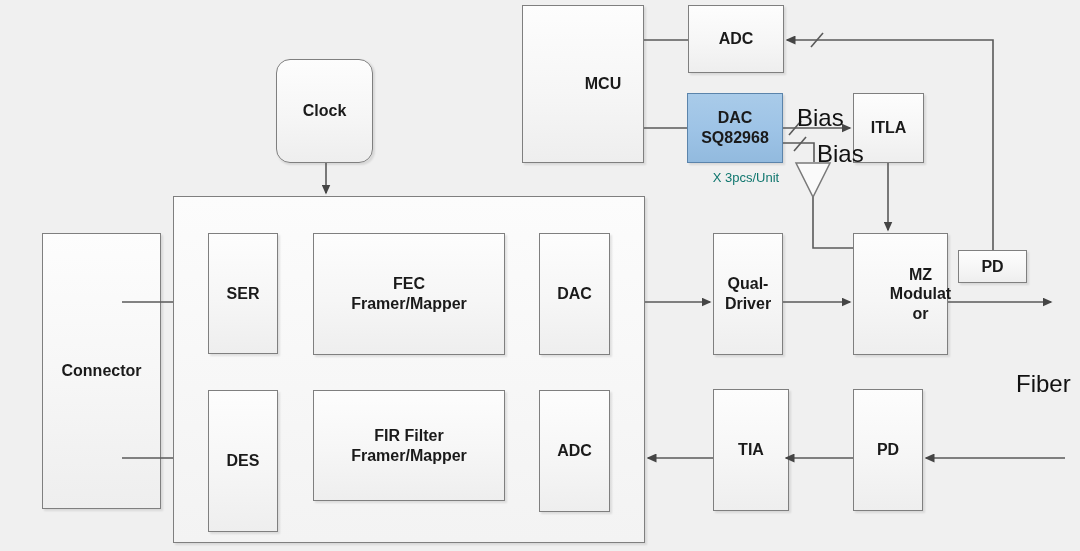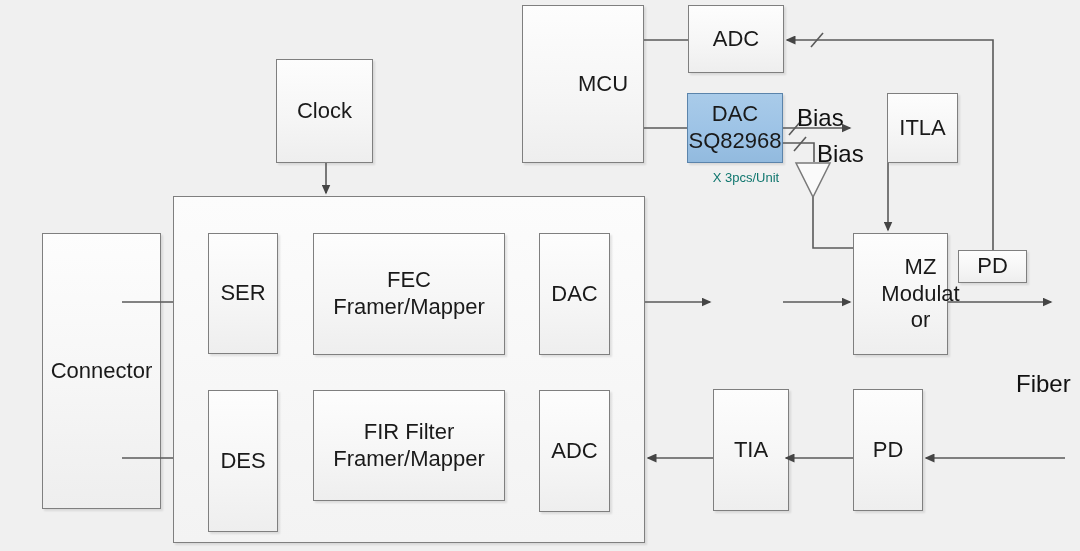--- a/index.html
+++ b/index.html
@@ -19,22 +19,23 @@
   .box {
     position: absolute;
     display: flex;
     align-items: center;
     justify-content: center;
     text-align: center;
     white-space: pre-line;
     background: linear-gradient(180deg, #fdfdfd 0%, #f6f6f6 55%, #eeeeee 100%);
     border: 1.5px solid #7f7f7f;
     box-shadow: 1.5px 1.5px 2px rgba(0,0,0,0.10);
-    font-size: 22px;
+    font-size: 16px;
     line-height: 1.22;
+    font-weight: bold;
   }
   .container-box {
     background: linear-gradient(180deg, #fcfcfc 0%, #f3f3f3 100%);
   }
   .highlight {
     background: linear-gradient(180deg, #a9cbe9 0%, #9dc3e6 55%, #92bade 100%);
     border-color: #5b84ab;
   }
   .note {
     position: absolute;
@@ -46,32 +47,32 @@
   }
   .wire-label {
     position: absolute;
     font-size: 24px;
     color: #111;
     white-space: nowrap;
     z-index: 5;
   }
   
   #connector   { left: 3px;   top: 233px; width: 119px; height: 276px; margin-left: 39px; }
-  #clock       { left: 276px; top: 59px;  width: 97px;  height: 104px; }
+  #clock       { left: 276px; top: 59px;  width: 97px;  height: 104px; border-radius: 14px; }
   #core        { left: 173px; top: 196px; width: 472px; height: 347px; }
   #ser         { left: 208px; top: 233px; width: 70px;  height: 121px; }
   #fec         { left: 313px; top: 233px; width: 192px; height: 122px; }
   #dac-core    { left: 539px; top: 233px; width: 71px;  height: 122px; }
   #des         { left: 208px; top: 390px; width: 70px;  height: 142px; }
   #fir         { left: 313px; top: 390px; width: 192px; height: 111px; }
   #adc-core    { left: 539px; top: 390px; width: 71px;  height: 122px; }
   #mcu         { left: 522px; top: 5px;   width: 122px; height: 158px; padding-left: 40px; }
   #adc-mon     { left: 688px; top: 5px;   width: 96px;  height: 68px;  }
   #dac-bias    { left: 687px; top: 93px;  width: 96px;  height: 70px;  }
-  #itla        { left: 853px; top: 93px;  width: 71px;  height: 70px; margin-left: 34px;  }
+  #itla        { left: 853px; top: 93px;  width: 71px;  height: 70px;  }
   #qual-driver { left: 713px; top: 233px; width: 70px;  height: 122px; }
   #mz-mod      { left: 853px; top: 233px; width: 95px;  height: 122px; padding-left: 40px; }
   #pd-tap      { left: 958px; top: 250px; width: 69px;  height: 33px;  }
   #tia         { left: 713px; top: 389px; width: 76px;  height: 122px; }
   #pd-rx       { left: 853px; top: 389px; width: 70px;  height: 122px; }
   #dac-note    { left: 701px; top: 170px; width: 90px; }
   #bias-itla   { left: 797px; top: 104px; }
   #bias-mz     { left: 817px; top: 140px; }
   #fiber-label { left: 1016px; top: 370px; }
   #wires {
@@ -100,20 +101,22 @@
   <div class="box" id="fir">FIR Filter
 Framer/Mapper</div>
   <div class="box" id="adc-core">ADC</div>
 
   <div class="box" id="mcu">MCU</div>
   <div class="box" id="adc-mon">ADC</div>
   <div class="box highlight" id="dac-bias">DAC
 SQ82968</div>
   <div class="box" id="itla">ITLA</div>
 
+  <div class="box" id="qual-driver">Qual-
+Driver</div>
   <div class="box" id="mz-mod">MZ
 Modulat
 or</div>
   <div class="box" id="pd-tap">PD</div>
   <div class="box" id="tia">TIA</div>
   <div class="box" id="pd-rx">PD</div>
 
   <div class="note" id="dac-note">X 3pcs/Unit</div>
   <div class="wire-label" id="bias-itla">Bias</div>
   <div class="wire-label" id="bias-mz">Bias</div>

